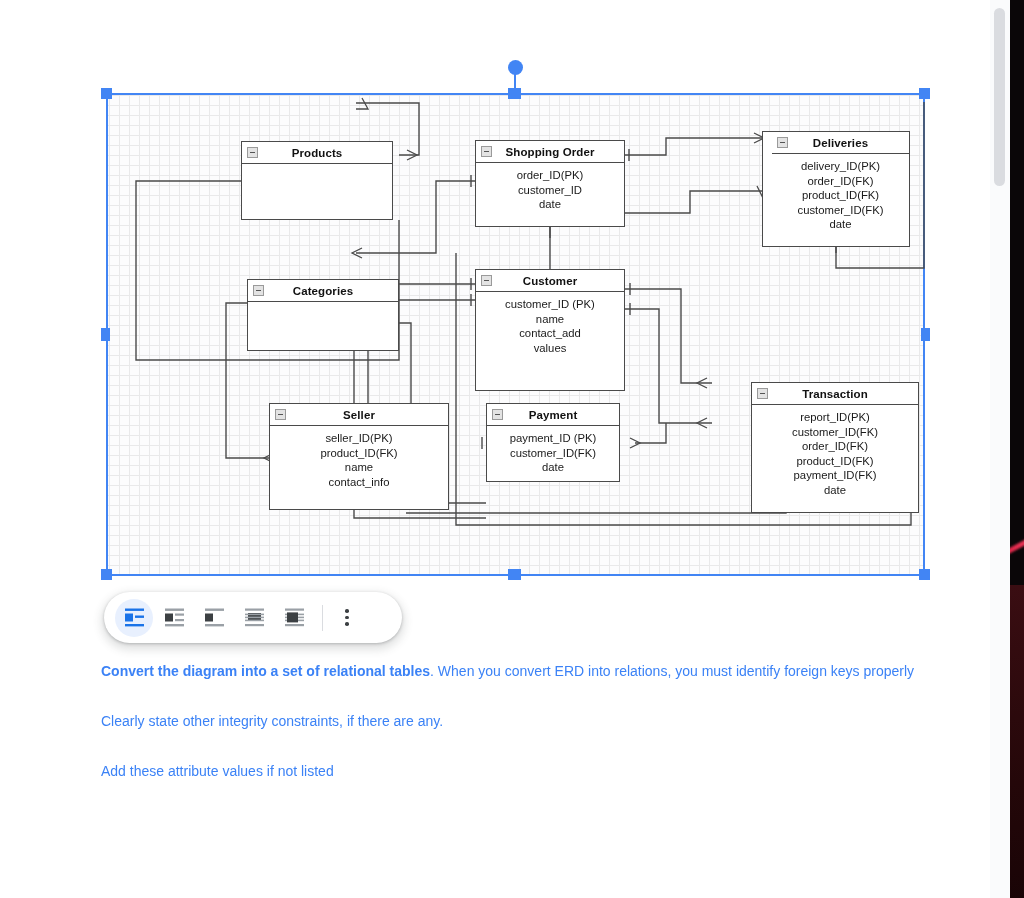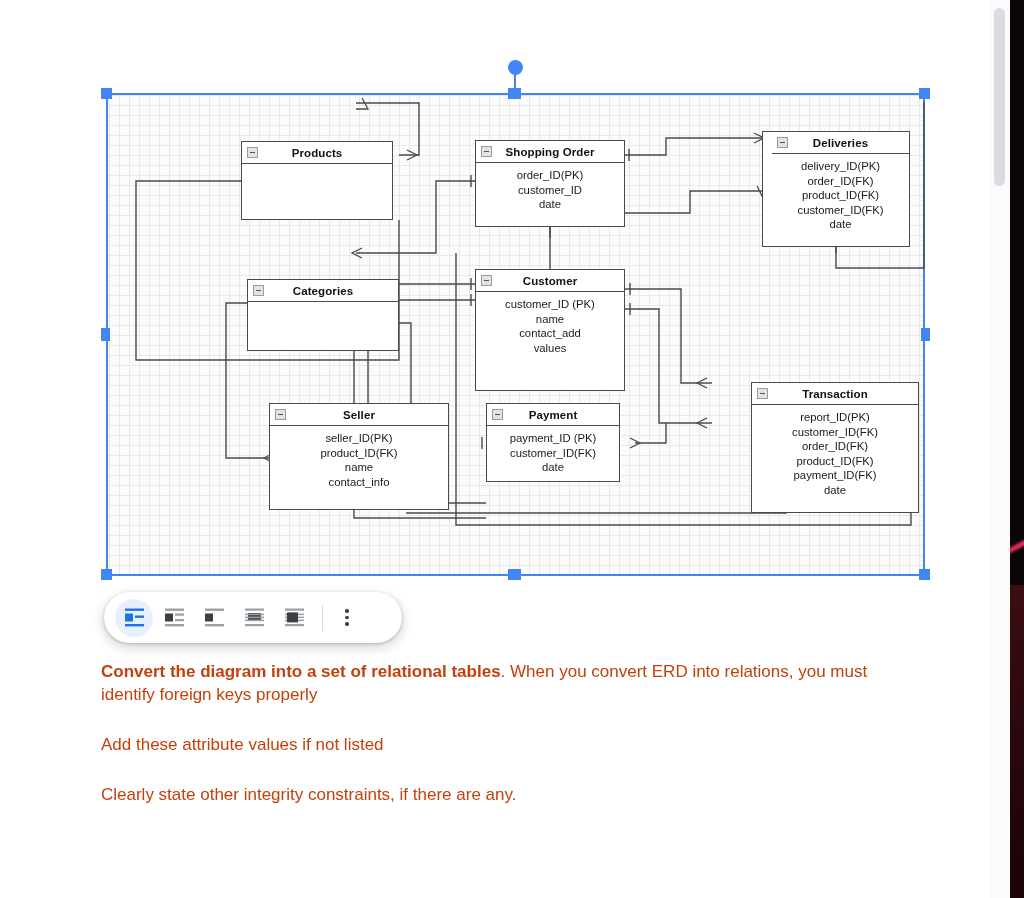--- a/index.html
+++ b/index.html
@@ -205,23 +205,23 @@
     border-radius: 50%; background: #3c4043;
   }
 
   
   #doc-text {
     position: absolute;
     left: 101px; top: 660px;
     width: 822px;
   }
   .para {
-    font-size: 17px;
+    font-size: 14px;
     line-height: 23px;
-    color: #c2410c;
+    color: #3b82f6;
     margin: 0 0 27px 0;
     font-family: "Liberation Sans", sans-serif;
   }
   .para b { font-weight: bold; }
   #clipped-line {
     position: absolute;
     left: 101px; top: 884px;
     width: 300px; height: 14px;
     overflow: hidden;
   }
@@ -479,24 +479,24 @@
         <i></i>
         <i></i>
       </button>
     </div>
 
     <div id="doc-text">
       <p class="para">
         <b>Convert the diagram into a set of relational tables</b><span>. When you convert ERD into relations, you must identify foreign keys properly</span>
       </p>
       <p class="para">
-        <span>Add these attribute values if not listed</span>
+        <span>Clearly state other integrity constraints, if there are any.</span>
       </p>
       <p class="para">
-        <span>Clearly state other integrity constraints, if there are any.</span>
+        <span>Add these attribute values if not listed</span>
       </p>
     </div>
 
 
   </div>
 
   <div id="scrollbar-track">
     <div id="scrollbar-thumb"></div>
   </div>
 

